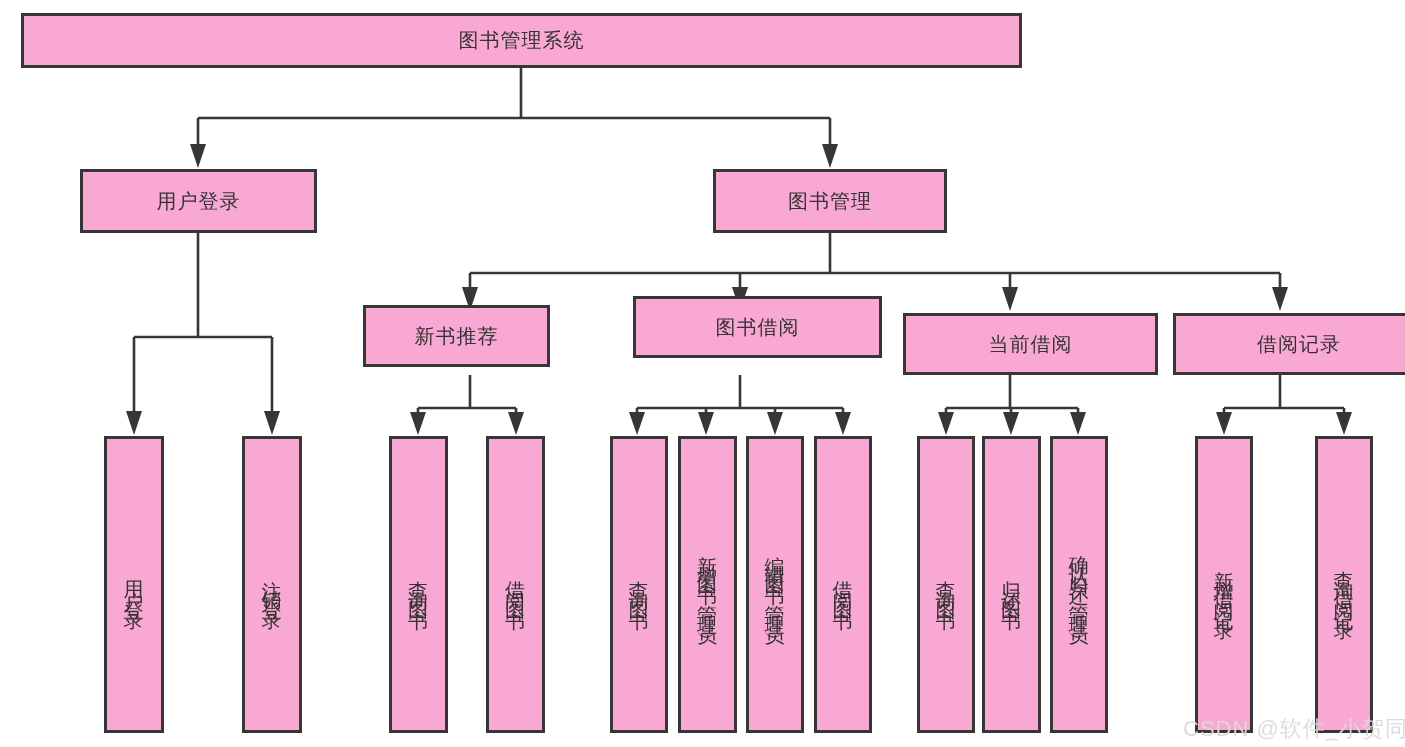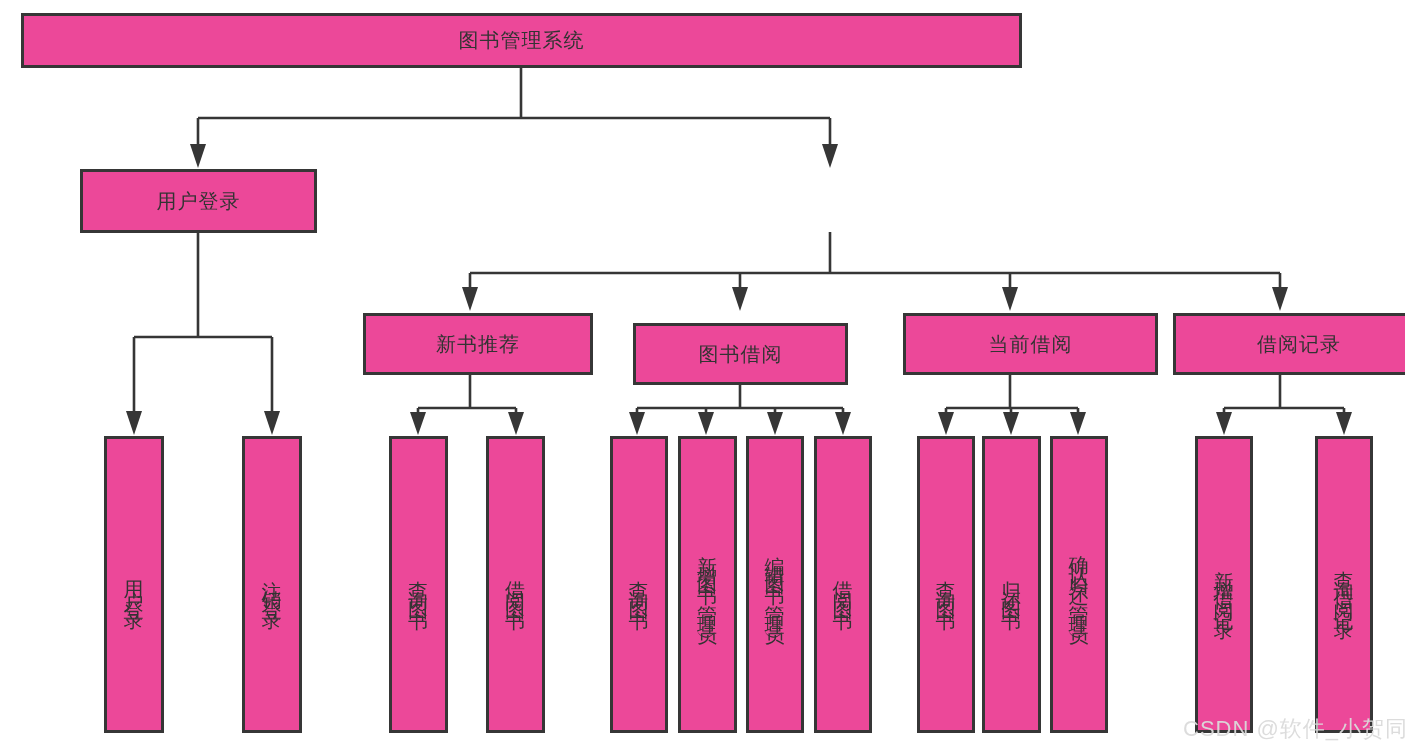--- a/index.html
+++ b/index.html
@@ -27,21 +27,21 @@
     stroke:var(--line);
     stroke-width:2.6;
     fill:none;
   }
   .wires path.arrow{
     fill:var(--line);
     stroke:none;
   }
   .box{
     position:absolute;
-    background:#ec4899;
+    background:#f9a8d4;
     border:3px solid var(--line);
     display:flex;
     align-items:center;
     justify-content:center;
     color:var(--text);
     z-index:2;
   }
   .h-box span{
     font-size:20px;
     letter-spacing:1px;
@@ -108,25 +108,28 @@
     <path class="arrow" d="M1336 412 L1352 412 L1344 435 Z"></path>
   </svg>
 
   <div class="box h-box" style="left:21px;top:13px;width:1001px;height:55px">
     <span>图书管理系统</span>
   </div>
 
   <div class="box h-box" style="left:80px;top:169px;width:237px;height:64px">
     <span>用户登录</span>
   </div>
+  <div class="box h-box" style="left:713px;top:169px;width:234px;height:64px">
+    <span>图书管理</span>
+  </div>
 
-  <div class="box h-box" style="left:363px;top:313px;width:230px;height:62px">
+  <div class="box h-box" style="left:363px;top:305px;width:187px;height:62px">
     <span>新书推荐</span>
   </div>
-  <div class="box h-box" style="left:633px;top:323px;width:215px;height:62px">
+  <div class="box h-box" style="left:633px;top:296px;width:249px;height:62px">
     <span>图书借阅</span>
   </div>
   <div class="box h-box" style="left:903px;top:313px;width:255px;height:62px">
     <span>当前借阅</span>
   </div>
   <div class="box h-box" style="left:1173px;top:313px;width:252px;height:62px">
     <span>借阅记录</span>
   </div>
 
   <div class="box v-box" style="left:104px;top:436px;width:60px;height:297px">

